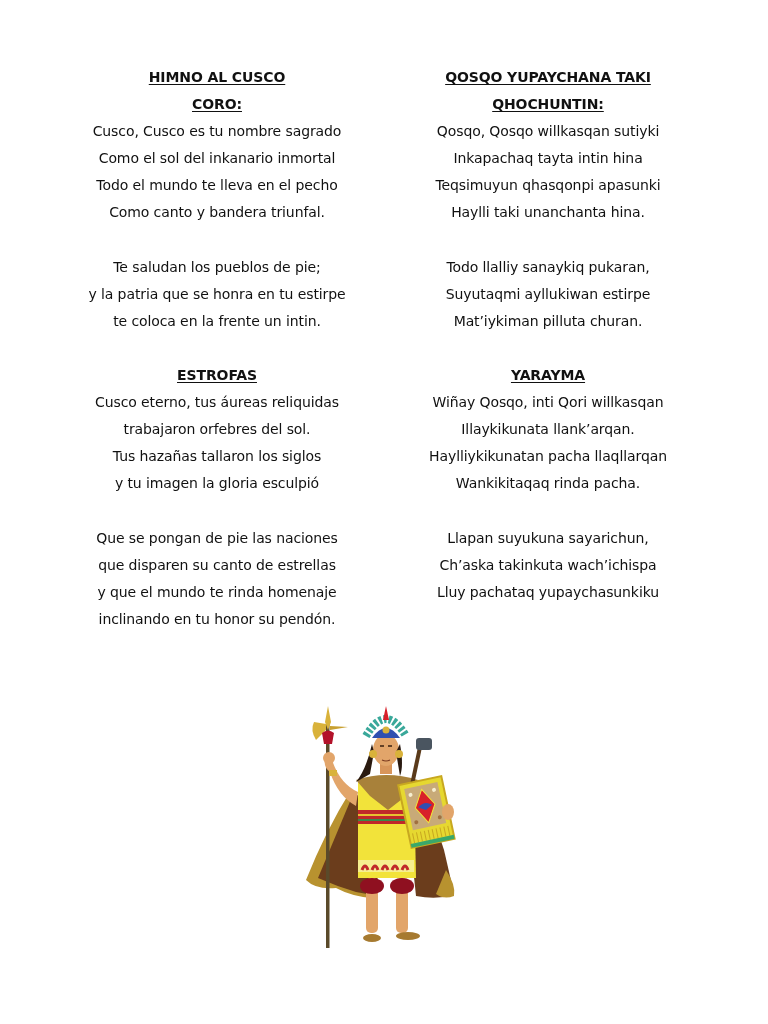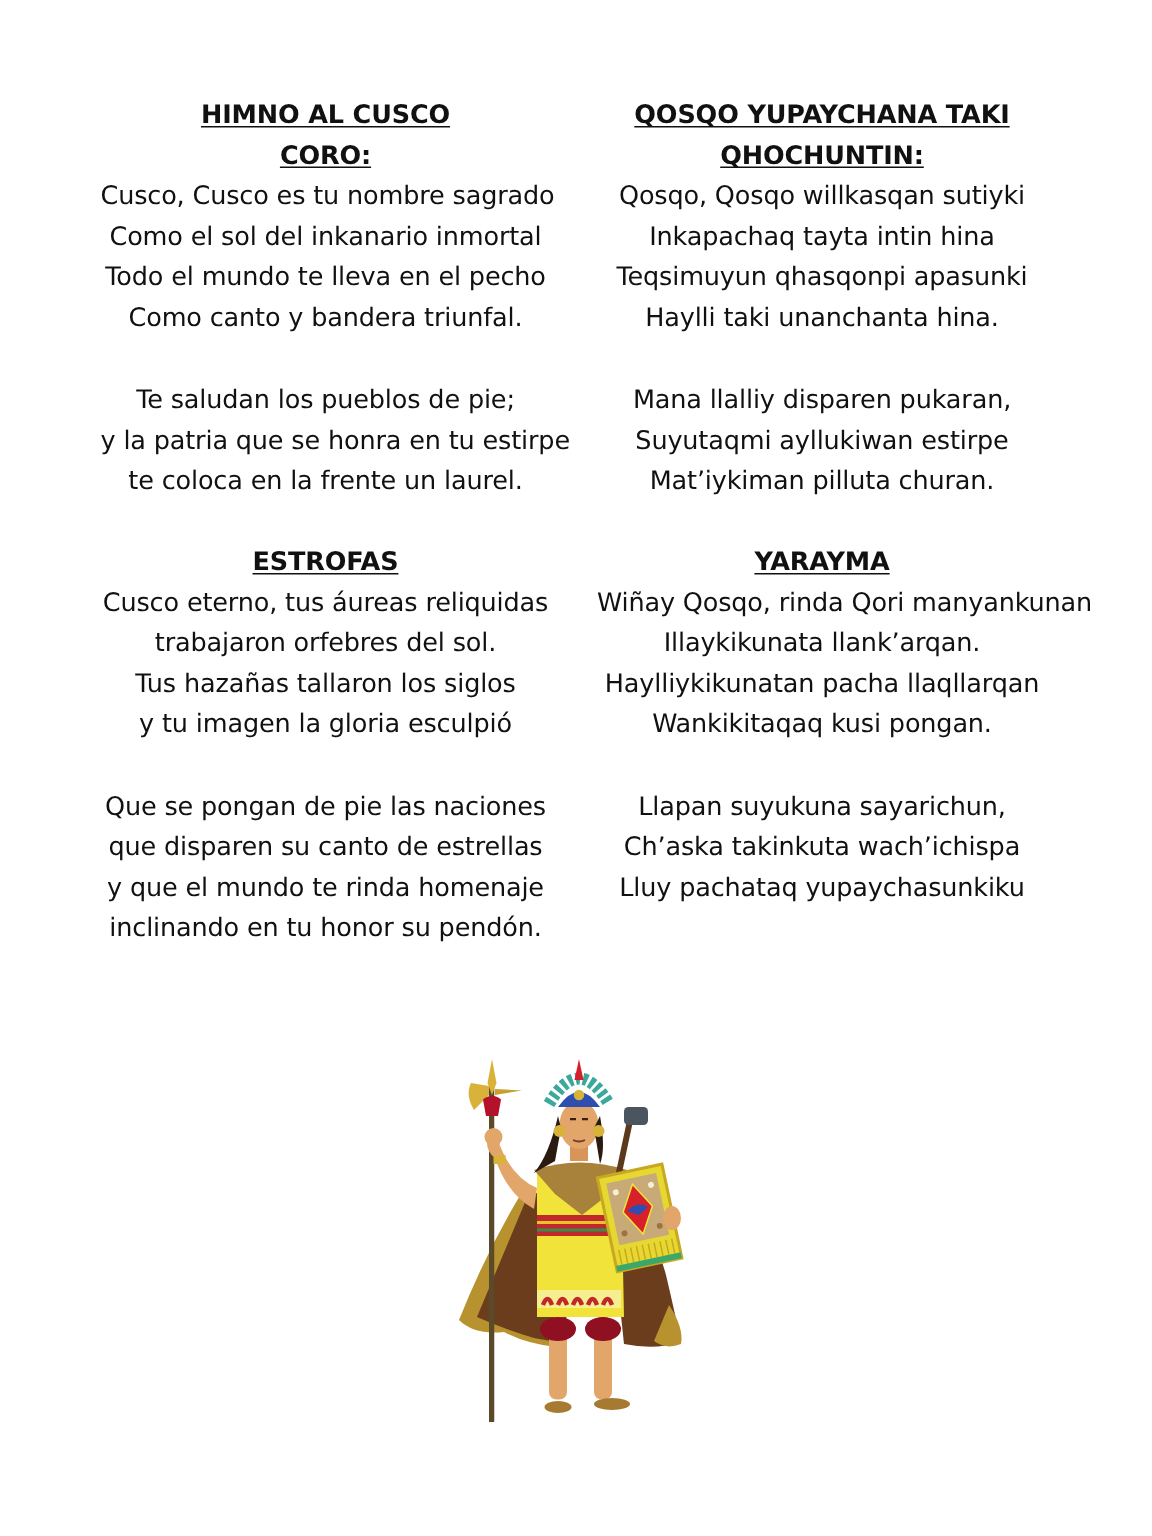--- a/index.html
+++ b/index.html
@@ -19,21 +19,21 @@
       position: absolute;
       top: 66px;
       width: 300px;
       text-align: center;
     }
     .col-left { left: 67px; }
     .col-right { left: 398px; }
     .line {
       height: 27.1px;
       line-height: 22px;
-      font-size: 17px;
+      font-size: 14px;
       white-space: nowrap;
       letter-spacing: -0.1px;
     }
     .heading {
       font-weight: bold;
       text-decoration: underline;
       text-underline-offset: 2px;
       text-decoration-thickness: 1px;
     }
     .blank { height: 27.1px; }
@@ -51,21 +51,21 @@
 <div class="column col-left">
   <div class="line heading">HIMNO AL CUSCO</div>
   <div class="line heading">CORO:</div>
   <div class="line">Cusco, Cusco es tu nombre sagrado</div>
   <div class="line">Como el sol del inkanario inmortal</div>
   <div class="line">Todo el mundo te lleva en el pecho</div>
   <div class="line">Como canto y bandera triunfal.</div>
   <div class="blank"></div>
   <div class="line">Te saludan los pueblos de pie;</div>
   <div class="line">y la patria que se honra en tu estirpe</div>
-  <div class="line">te coloca en la frente un laurel.</div>
+  <div class="line">te coloca en la frente un intin.</div>
   <div class="blank"></div>
   <div class="line heading">ESTROFAS</div>
   <div class="line">Cusco eterno, tus áureas reliquidas</div>
   <div class="line">trabajaron orfebres del sol.</div>
   <div class="line">Tus hazañas tallaron los siglos</div>
   <div class="line">y tu imagen la gloria esculpió</div>
   <div class="blank"></div>
   <div class="line">Que se pongan de pie las naciones</div>
   <div class="line">que disparen su canto de estrellas</div>
   <div class="line">y que el mundo te rinda homenaje</div>
@@ -73,29 +73,29 @@
 </div>
 
 <div class="column col-right">
   <div class="line heading">QOSQO YUPAYCHANA TAKI</div>
   <div class="line heading">QHOCHUNTIN:</div>
   <div class="line">Qosqo, Qosqo willkasqan sutiyki</div>
   <div class="line">Inkapachaq tayta intin hina</div>
   <div class="line">Teqsimuyun qhasqonpi apasunki</div>
   <div class="line">Haylli taki unanchanta hina.</div>
   <div class="blank"></div>
-  <div class="line">Mana llalliy disparen pukaran,</div>
+  <div class="line">Todo llalliy sanaykiq pukaran,</div>
   <div class="line">Suyutaqmi ayllukiwan estirpe</div>
   <div class="line">Mat’iykiman pilluta churan.</div>
   <div class="blank"></div>
   <div class="line heading">YARAYMA</div>
-  <div class="line">Wiñay Qosqo, rinda Qori manyankunan</div>
+  <div class="line">Wiñay Qosqo, inti Qori willkasqan</div>
   <div class="line">Illaykikunata llank’arqan.</div>
   <div class="line">Haylliykikunatan pacha llaqllarqan</div>
-  <div class="line">Wankikitaqaq kusi pongan.</div>
+  <div class="line">Wankikitaqaq rinda pacha.</div>
   <div class="blank"></div>
   <div class="line">Llapan suyukuna sayarichun,</div>
   <div class="line">Ch’aska takinkuta wach’ichispa</div>
   <div class="line">Lluy pachataq yupaychasunkiku</div>
 </div>
 
 <div class="figure">
   <svg width="180" height="256" viewBox="0 0 180 256" xmlns="http://www.w3.org/2000/svg">
 
     <path d="M55 90 Q30 130 10 180 Q20 190 40 188 Q55 196 75 198 L80 120 Z" fill="#b8922f"></path>

